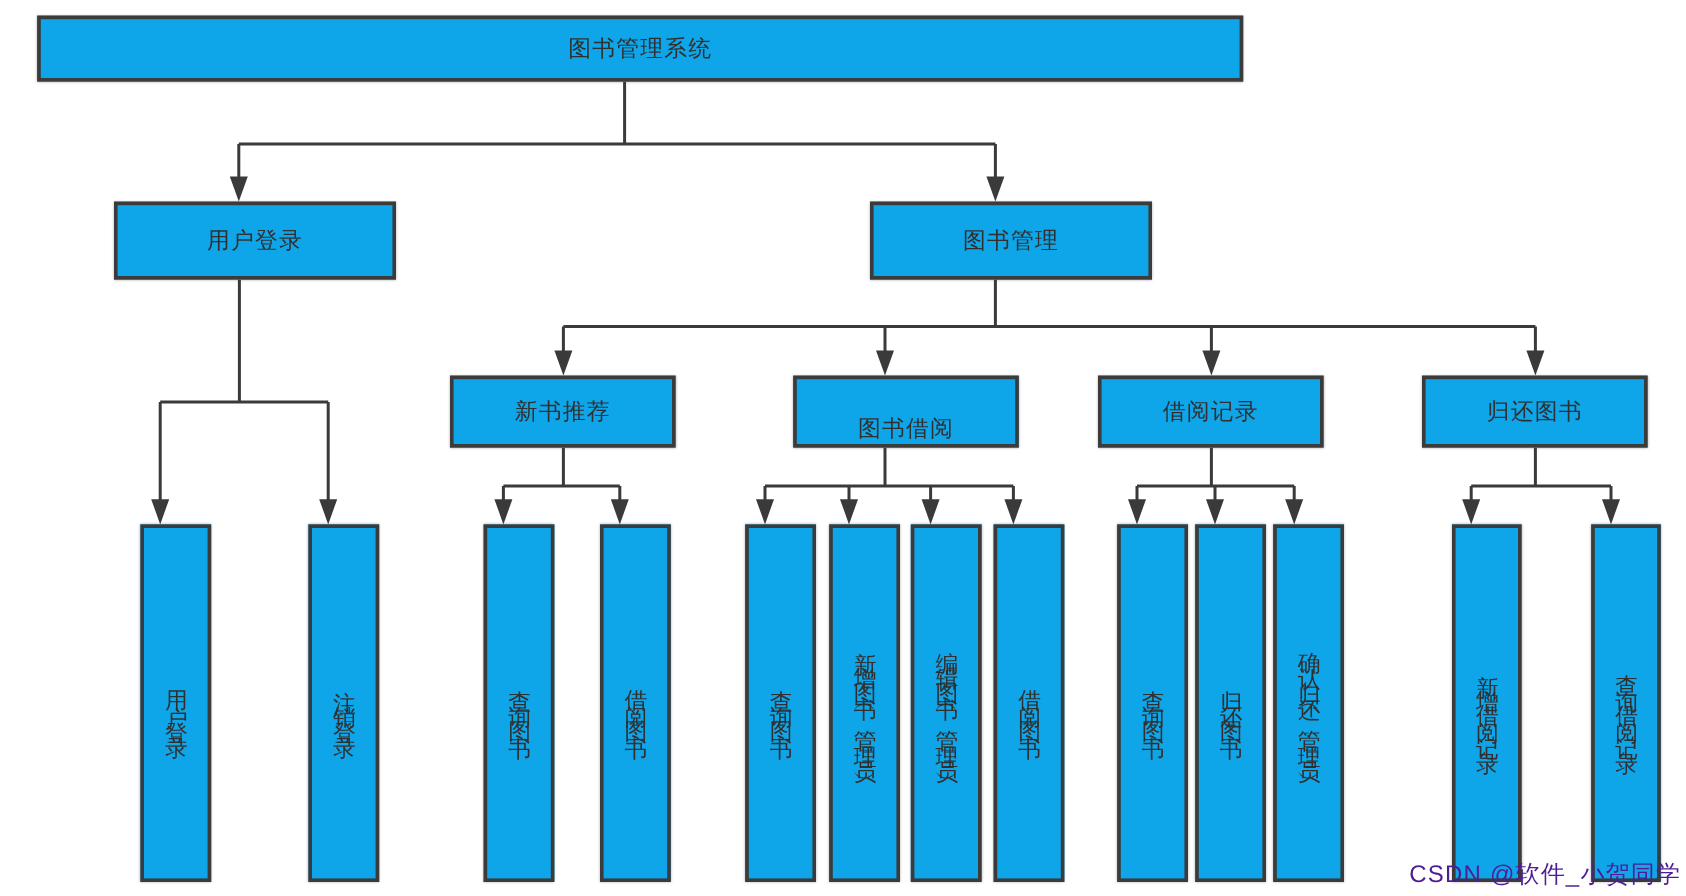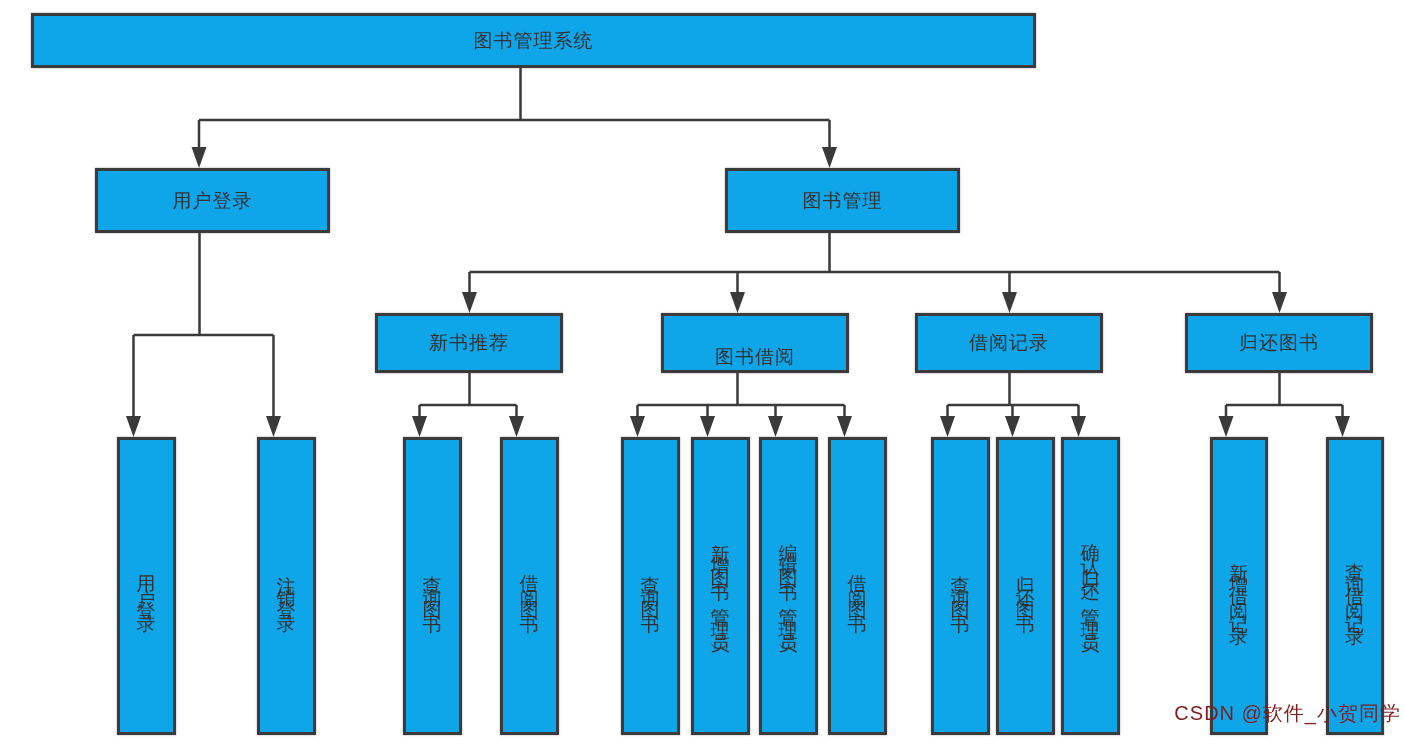--- a/index.html
+++ b/index.html
@@ -67,23 +67,23 @@
   .leaf-b3 { left: 746px; }
   .leaf-b4 { left: 815px; }
   .leaf-c1 { left: 918px; }
   .leaf-c2 { left: 983px; }
   .leaf-c3 { left: 1048px; }
   .leaf-d1 { left: 1197px; width: 58px; }
   .leaf-d2 { left: 1313px; width: 58px; }
   .watermark {
     position: absolute;
     right: 4px;
-    bottom: 20px;
+    bottom: 5px;
     font-size: 20px;
-    color: #7f1d1d;
+    color: #4c1d95;
     letter-spacing: 1px;
     white-space: nowrap;
     z-index: 5;
   }
 </style>
 </head>
 <body>
 
 <div class="canvas">
 

